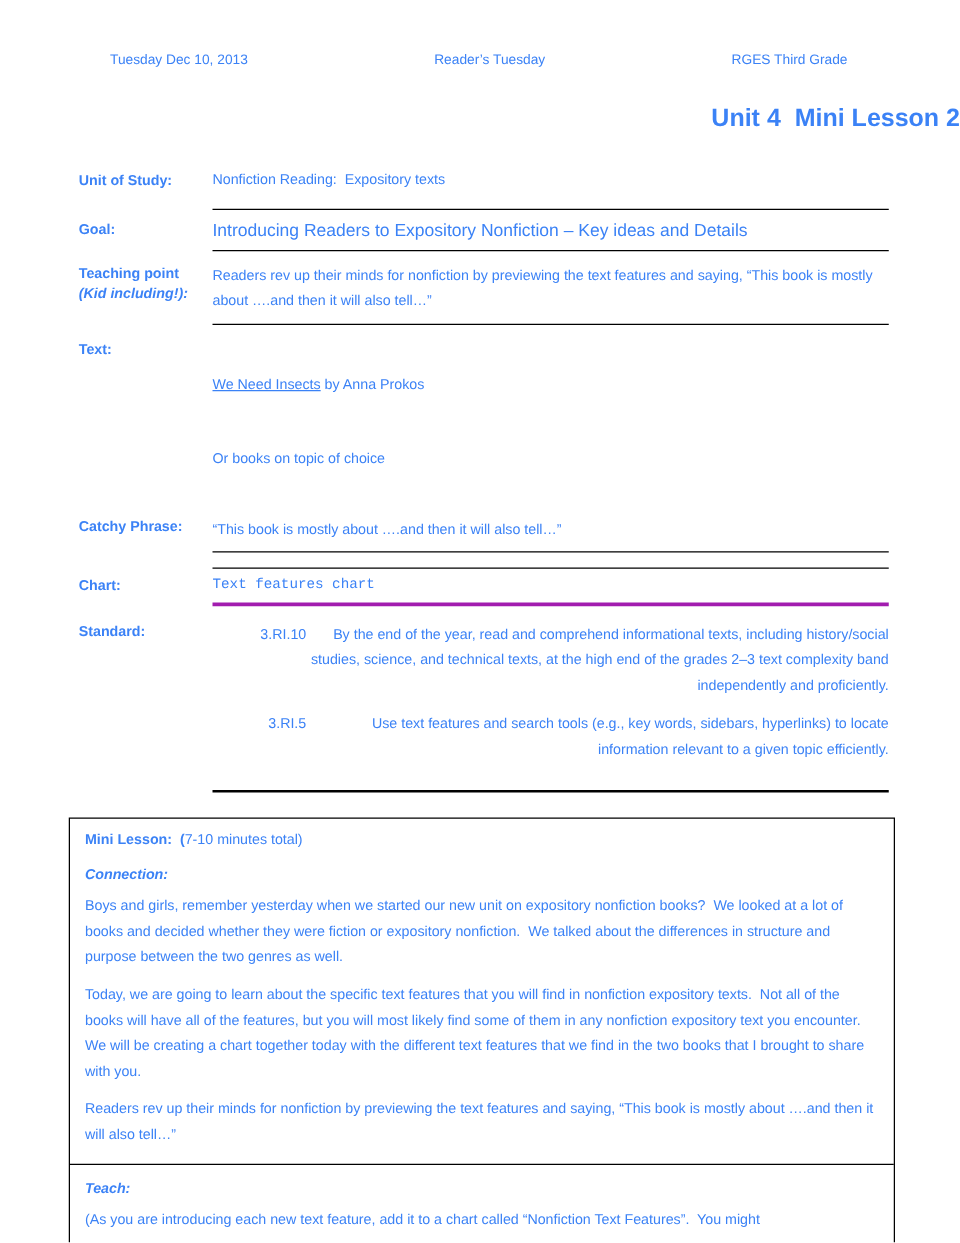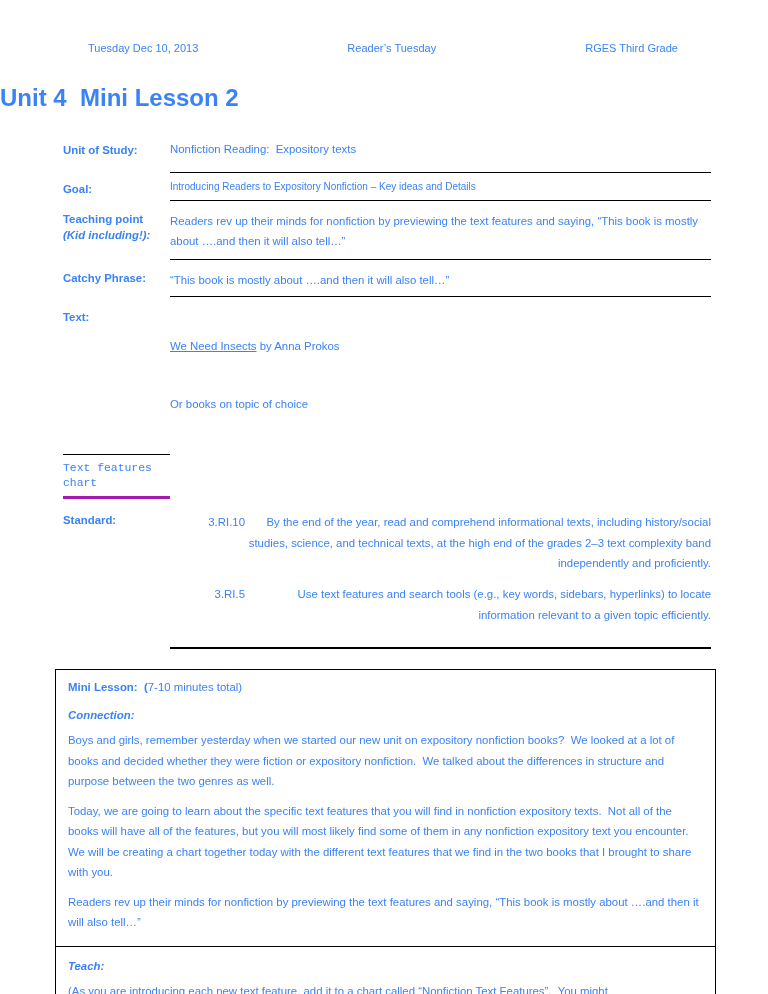--- a/index.html
+++ b/index.html
@@ -2,30 +2,30 @@
 <html><head>
 <meta charset="utf-8">
 <style>
   html,body{margin:0;padding:0;background:#ffffff;}
   .page{
     width:768px;height:994px;background:#fff;color:#3b82f6;
     font-family:"Liberation Sans","DejaVu Sans",sans-serif;
     overflow:hidden;position:relative;
   }
   .header{display:flex;justify-content:space-between;padding:42px 90px 0 88px;font-size:11px;}
-  .title{font-size:24px;font-weight:bold;text-align:left;margin:30px 0 0;white-space:pre-wrap;}
+  .title{font-size:20px;font-weight:bold;text-align:right;margin:30px 0 0;white-space:pre-wrap;}
   .info{margin:30px 57px 0 63px;font-size:11.4px;}
   .row{display:grid;grid-template-columns:107px 1fr;}
   .label{font-weight:bold;line-height:1.45;}
   .label .italic{font-style:italic;}
   .val{line-height:1.8;white-space:pre-wrap;}
   .row-unit{margin-bottom:13px;}
   .row-unit .val{line-height:1.3;}
   .row-goal .label{padding-top:9px;}
-  .row-goal .val{border-top:1px solid #000;border-bottom:1px solid #000;padding:7px 0;font-size:10px;line-height:1.3;}
+  .row-goal .val{border-top:1px solid #000;border-bottom:1px solid #000;padding:7px 0;font-size:14px;line-height:1.3;}
   .row-teaching .label{padding-top:10px;}
   .row-teaching .val{padding:10px 0 7px;border-bottom:1px solid #000;}
   .row-catchy .label{padding-top:10px;}
   .row-catchy .val{padding:10px 0 6px;border-bottom:1px solid #000;}
   .row-text{margin-top:12px;}
   .row-text .val{line-height:1.3;}
   .book-title{text-decoration:underline;}
   .alt-line{margin-top:14px;}
   .row-chart{margin-top:12px;}
   .row-chart .label{padding-top:7px;}
@@ -67,34 +67,35 @@
     </div>
 
     <div class="row row-teaching">
       <div class="label">
         <div>Teaching point</div>
         <div class="italic">(Kid including!):</div>
       </div>
       <div class="val">Readers rev up their minds for nonfiction by previewing the text features and saying, “This book is mostly about ….and then it will also tell…”</div>
     </div>
 
-    <div class="row row-catchy">
-      <div class="label">Catchy Phrase:</div>
-      <div class="val">“This book is mostly about ….and then it will also tell…”</div>
-    </div>
-
     <div class="row row-text">
       <div class="label">Text:</div>
       <div class="val">
         <div><span class="book-title">We Need Insects</span><span> by Anna Prokos</span></div>
         <div class="alt-line">Or books on topic of choice</div>
       </div>
     </div>
 
+    <div class="row row-catchy">
+      <div class="label">Catchy Phrase:</div>
+      <div class="val">“This book is mostly about ….and then it will also tell…”</div>
+    </div>
+
     <div class="row row-chart">
+      <div class="label">Chart:</div>
       <div class="val">Text features chart</div>
     </div>
 
     <div class="row row-standard">
       <div class="label">Standard:</div>
       <div>
         <div class="std">
           <div class="std-code">3.RI.10</div>
           <div class="std-text">By the end of the year, read and comprehend informational texts, including history/social studies, science, and technical texts, at the high end of the grades 2–3 text complexity band independently and proficiently.</div>
         </div>

